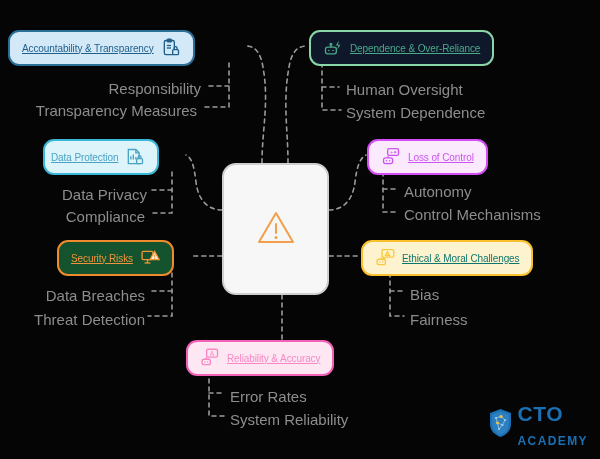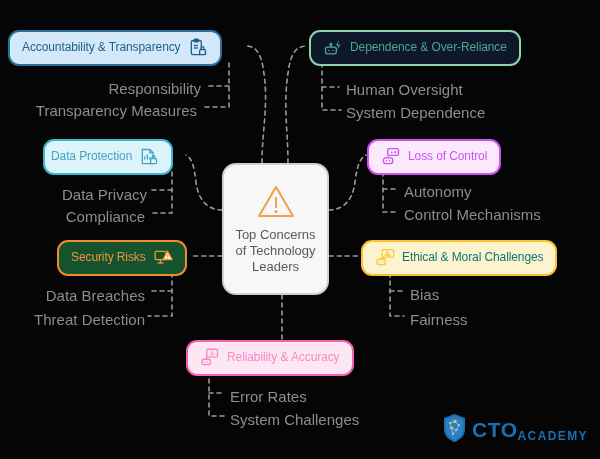--- a/index.html
+++ b/index.html
@@ -27,23 +27,24 @@
     align-items: center;
     gap: 7px;
     border-radius: 11px;
     border-width: 2px;
     border-style: solid;
     padding: 6px 12px;
     white-space: nowrap;
     z-index: 3;
   }
   .node .label {
-    font-size: 12px;
+    font-size: 10px;
     letter-spacing: -0.1px;
     line-height: 1.1;
+    text-decoration: underline;
   }
   .node .ico { display: flex; align-items: center; }
   .node .ico svg { display: block; }
   .node.icon-right { flex-direction: row; }
   .node.icon-right .ico { order: 2; }
   .node.icon-right .label { order: 1; }
 
   
   #center-node {
     position: absolute;
@@ -80,21 +81,21 @@
 
   
   #logo {
     position: absolute;
     right: 12px; bottom: 12px;
     display: flex;
     align-items: center;
     gap: 5px;
     z-index: 5;
   }
-  #logo .wordmark { display: flex; flex-direction: row; line-height: 1; }
+  #logo .wordmark { display: flex; flex-direction: column; line-height: 1; }
   #logo .w-cto {
     font-size: 21px; font-weight: bold; color: #1b6fb3;
     letter-spacing: 0.5px;
   }
   #logo .w-acad {
     font-size: 12px; font-weight: bold; color: #1b6fb3;
     letter-spacing: 1.4px; margin-top: 11px;
   }
 </style>
 </head>
@@ -143,21 +144,20 @@
   </svg>
 
   <div id="center-node">
     <span class="ico">
       <svg width="40" height="36" viewBox="0 0 40 36">
         <path d="M20 4 L37 33 L3 33 Z" fill="none" stroke="#f0a04b" stroke-width="2" stroke-linejoin="round"></path>
         <line x1="20" y1="15" x2="20" y2="24" stroke="#f0a04b" stroke-width="2" stroke-linecap="round"></line>
         <circle cx="20" cy="28.5" r="1.5" fill="#f0a04b"></circle>
       </svg>
     </span>
-    <div class="ctitle">Top Concerns of Technology Leaders</div>
   </div>
 
   <div class="node icon-right" style="left:8px; top:30px; background:#d3e9f7; border-color:#2a6f97;">
     <span class="ico">
       <svg width="20" height="20" viewBox="0 0 24 24" fill="none" stroke="#1f5f8b" stroke-width="1.6">
         <rect x="4" y="3" width="12" height="17" rx="2"></rect>
         <rect x="7.5" y="1.5" width="5" height="3" rx="1"></rect>
         <line x1="7" y1="9" x2="12" y2="9"></line>
           <line x1="7" y1="12" x2="12" y2="12"></line>
         <rect x="14" y="14" width="7" height="6" rx="1.2" fill="#d3e9f7"></rect>
@@ -257,21 +257,21 @@
         <text x="11.6" y="9" font-size="8" fill="#f888c6" stroke="none" font-family="Liberation Sans, sans-serif">A</text>
         <rect x="2.5" y="13.5" width="10" height="6.5" rx="2.3"></rect>
         <circle cx="5.8" cy="16.8" r="0.85" fill="#f888c6" stroke="none"></circle>
         <circle cx="9.2" cy="16.8" r="0.85" fill="#f888c6" stroke="none"></circle>
         <line x1="7.5" y1="11" x2="7.5" y2="13.5"></line>
       </svg>
     </span>
     <span class="label" style="color:#f888c6;">Reliability &amp; Accuracy</span>
   </div>
   <div class="leaf" style="left:230px; top:389px;">Error Rates</div>
-  <div class="leaf" style="left:230px; top:412px;">System Challenges</div>
+  <div class="leaf" style="left:230px; top:412px;">System Reliability</div>
 
   <div id="logo">
     <span>
       <svg width="25" height="30" viewBox="0 0 25 30">
         <path d="M12.5 1 L23 5 v11 c0 7 -5 11 -10.5 13 C7 27 2 23 2 16 V5 Z" fill="#1b6fb3"></path>
         <path d="M12.5 3.2 L20.9 6.4 v9.6 c0 5.8 -4.1 9.2 -8.4 10.9 C8.2 25.2 4.1 21.8 4.1 16 V6.4 Z" fill="#2d7fc0"></path>
         <g fill="#9fd4ef">
           <circle cx="8" cy="10" r="1.1"></circle>
             <circle cx="13" cy="8.5" r="1.1"></circle>
           <circle cx="17" cy="12" r="1.1"></circle>

